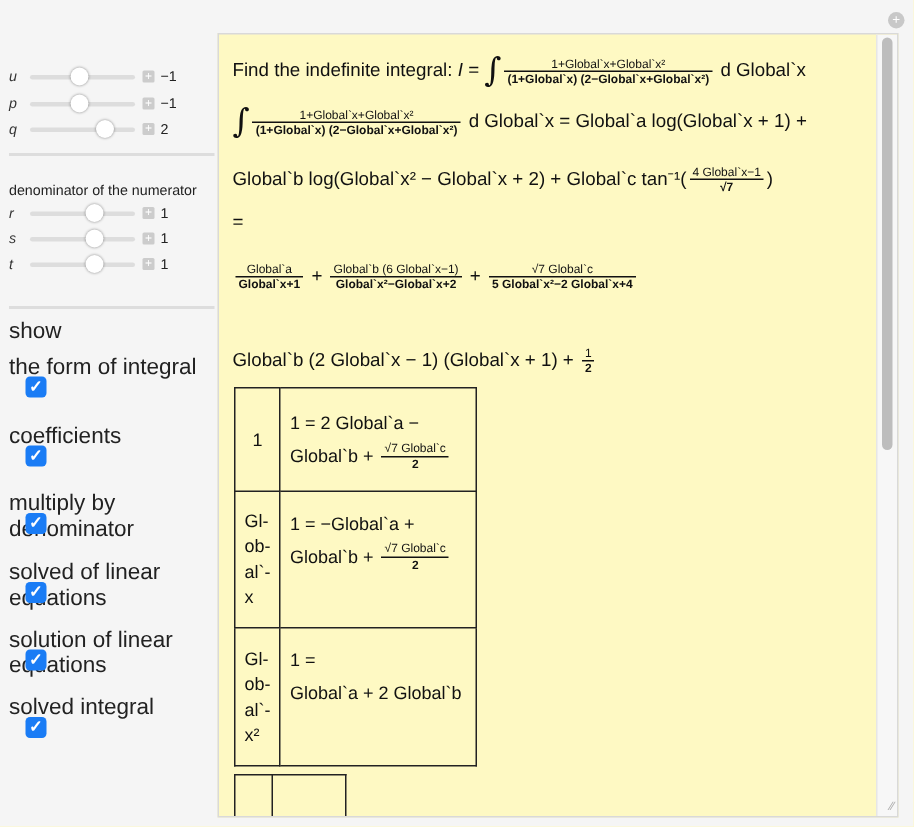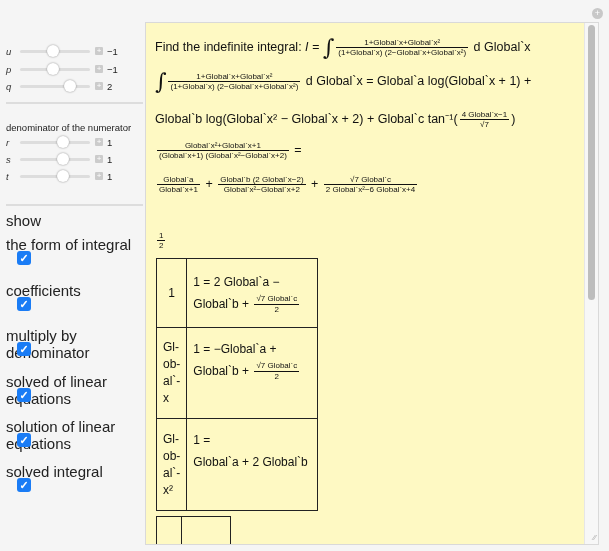--- a/index.html
+++ b/index.html
@@ -22,21 +22,21 @@
   .main{position:absolute;left:145px;top:22px;width:452px;height:521px;background:#fef9c3;
         border:1px solid #d9d9d9;overflow:hidden;}
   .scroll{position:absolute;right:0;top:0;width:13px;height:100%;background:#f7f7f7;border-left:1px solid #e6e6e6;}
   .thumb{position:absolute;left:3px;top:2px;width:7px;height:275px;background:#bdbdbd;border-radius:4px;}
   .grip{position:absolute;right:2px;bottom:2px;font-size:8px;color:#aaa;}
   .gear{position:absolute;left:592px;top:8px;width:11px;height:11px;border-radius:50%;background:#c8c8c8;
         color:#fff;font-size:9px;line-height:11px;text-align:center;}
   .line{position:absolute;left:9px;white-space:nowrap;font-size:12.5px;}
   .frac{display:inline-block;vertical-align:middle;text-align:center;margin:0 2px;}
   .frac .n{display:block;border-bottom:1px solid #111;padding:0 2px;font-size:8px;}
-  .frac .d{display:block;font-size:8px;padding:0 2px;}
+  .frac .d{display:block;font-size:8px;padding:0 2px;font-weight:bold;}
   .integral{font-size:22px;vertical-align:middle;font-family:"DejaVu Serif",serif;}
   .tbl{position:absolute;left:10px;border-collapse:collapse;font-size:12px;}
   .tbl td{border:1px solid #222;vertical-align:middle;padding:4px 6px;}
 </style>
 </head>
 <body>
 
 <div class="panel">
   <div class="srow" style="top:44px">
     <span class="svar">u</span>
@@ -115,30 +115,29 @@
     <span>d Global`x</span>
   </div>
   <div class="line" style="top:46px">
     <span class="integral">∫</span><span class="frac"><span class="n">1+Global`x+Global`x²</span><span class="d">(1+Global`x) (2−Global`x+Global`x²)</span></span>
     <span>d Global`x</span> <span>= Global`a log(Global`x + 1) +</span>
   </div>
   <div class="line" style="top:87px">
     <span>Global`b log(Global`x² − Global`x + 2) + Global`c tan⁻¹</span>(<span class="frac"><span class="n">4 Global`x−1</span><span class="d">√7</span></span>)
   </div>
   <div class="line" style="top:118px">
-    <span class="frac"><span class="n">Global`x²+Global`x+1</span><span class="d">(Global`x+1) (Global`x²−Global`x+2)</span></span>
     <span>=</span>
   </div>
   <div class="line" style="top:152px">
     <span class="frac"><span class="n">Global`a</span><span class="d">Global`x+1</span></span> +
-    <span class="frac"><span class="n">Global`b (2 Global`x−2)</span><span class="d">Global`x²−Global`x+2</span></span> +
-    <span class="frac"><span class="n">√7 Global`c</span><span class="d">2 Global`x²−6 Global`x+4</span></span>
+    <span class="frac"><span class="n">Global`b (6 Global`x−1)</span><span class="d">Global`x²−Global`x+2</span></span> +
+    <span class="frac"><span class="n">√7 Global`c</span><span class="d">5 Global`x²−2 Global`x+4</span></span>
   </div>
   <div class="line" style="top:208px">
-    <span class="frac"><span class="n">1</span><span class="d">2</span></span>
+    <span>Global`b (2 Global`x − 1) (Global`x + 1) + </span><span class="frac"><span class="n">1</span><span class="d">2</span></span>
   </div>
 
   <table class="tbl" style="top:235px">
     <tbody>
         <tr style="height:69px">
       <td style="width:12px;text-align:center">1</td>
       <td style="width:118px;line-height:22px">
         <div>1 = 2 Global`a −</div>
         <div><span>Global`b + </span><span class="frac" style="line-height:10px"><span class="n">√7 Global`c</span><span class="d">2</span></span></div>
       </td>

